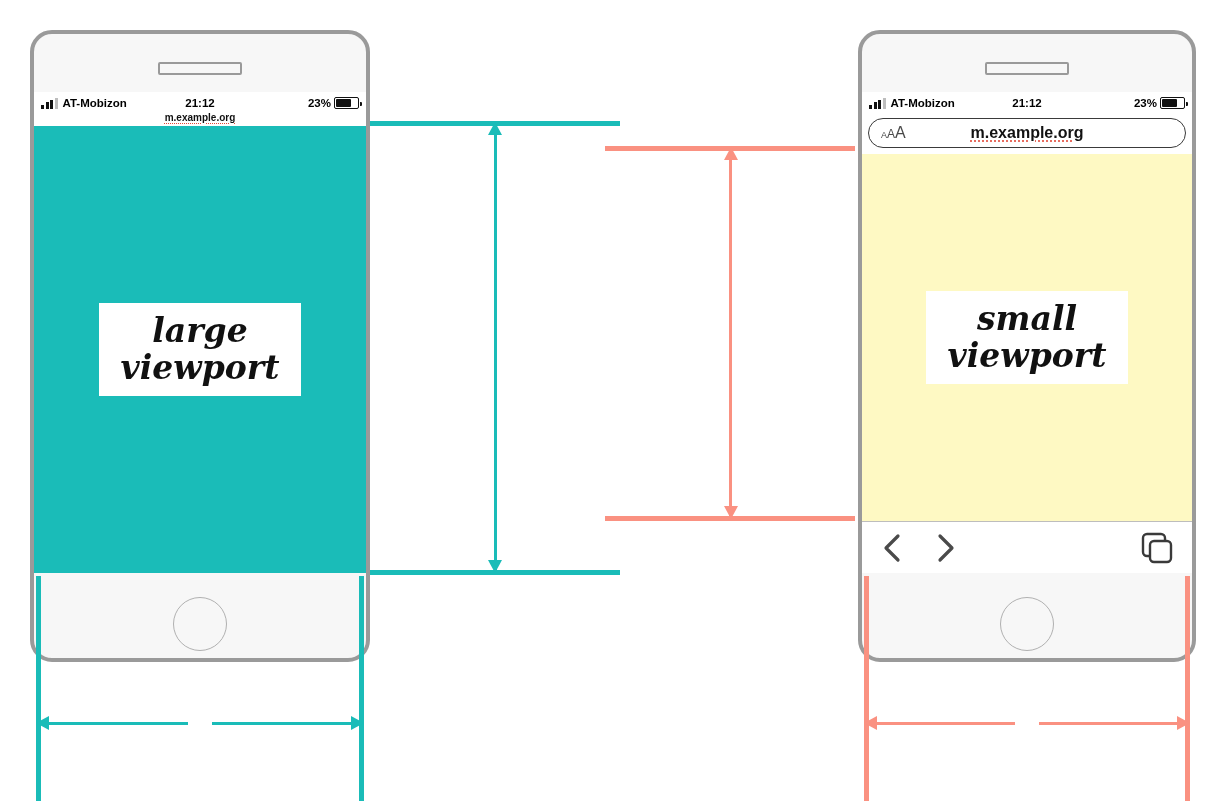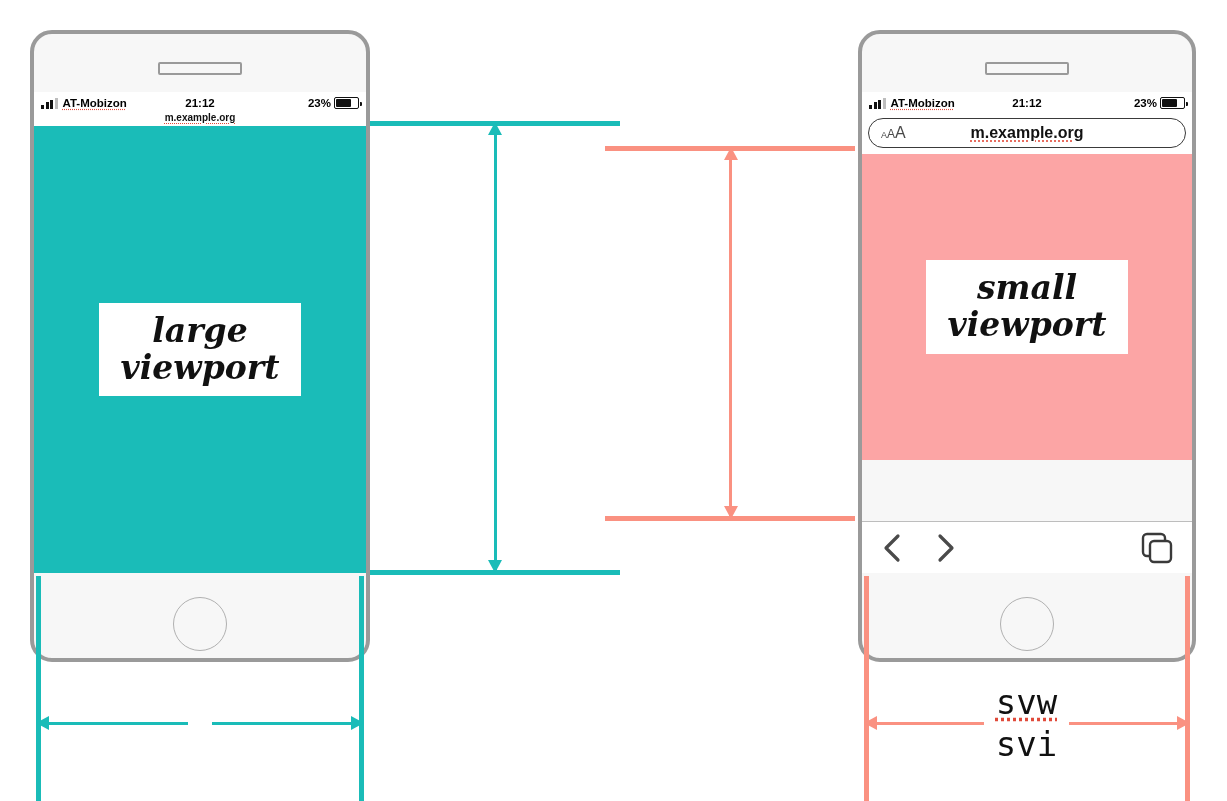--- a/index.html
+++ b/index.html
@@ -58,21 +58,21 @@
     display: flex;
     align-items: center;
     font-size: 11.5px;
     font-weight: bold;
     color: #000;
     padding: 0 7px;
   }
   .sb-left { display: flex; align-items: center; gap: 5px; flex: 0 0 auto; }
   .sb-center { position: absolute; left: 0; right: 0; text-align: center; pointer-events: none; }
   .sb-right { margin-left: auto; display: flex; align-items: center; gap: 3px; flex: 0 0 auto; }
-  .carrier { text-decoration: underline; text-decoration-style: dotted; text-decoration-color: #e04a3a; text-underline-offset: 2px; }
+  .carrier { text-decoration-style: dotted; text-decoration-color: #e04a3a; text-underline-offset: 2px; }
   .signal-bars { display: flex; align-items: flex-end; gap: 1.5px; height: 11px; }
   .signal-bars i { display: block; width: 3px; background: #111; }
   .signal-bars i:nth-child(1) { height: 4px; }
   .signal-bars i:nth-child(2) { height: 6.5px; }
   .signal-bars i:nth-child(3) { height: 9px; }
   .signal-bars i:nth-child(4) { height: 11px; background: #bdbdbd; }
   .battery {
     width: 25px; height: 12px;
     border: 1.6px solid #111;
     border-radius: 2px;
@@ -306,21 +306,21 @@
           <span class="a1">A</span>
             <span class="a2">A</span>
             <span class="a3">A</span>
         </span>
         <span class="url-text">
           <span class="u">m.example.org</span>
         </span>
       </div>
     </div>
 
-    <div class="vp-fill" style="top:120px; height:306px; background:#fca5a5;">
+    <div class="vp-fill" style="top:120px; height:367px; background:#fef9c3;">
       <div class="vp-label">
         <span>small</span><br>
         <span>viewport</span>
       </div>
     </div>
 
     <div class="navbar" style="top:487px; height:52px;">
       <span class="nav-ico">
         <svg width="24" height="30" viewBox="0 0 24 30">
             <path d="M18 3 L6 15 L18 27" fill="none" stroke="#4a4a4a" stroke-width="3.2" stroke-linecap="round" stroke-linejoin="round"></path>
@@ -354,18 +354,14 @@
 
 
   <div class="vguide" style="left:864px; top:576px; width:5px; height:225px; background:#fa9181;"></div>
   <div class="vguide" style="left:1185px; top:576px; width:5px; height:225px; background:#fa9181;"></div>
 
   <div class="hguide" style="left:868px; top:721.5px; width:147px; background:#fa9181;"></div>
   <div class="hguide" style="left:1039px; top:721.5px; width:147px; background:#fa9181;"></div>
   <div class="arrow-left" style="left:864px; top:716px; border-right:13px solid #fa9181;"></div>
   <div class="arrow-right" style="left:1177px; top:716px; border-left:13px solid #fa9181;"></div>
 
-  <div class="dim-label" style="left:984px; top:681px; width:85px;">
-    <span class="row"><span class="sp">svw</span></span>
-    <span class="row"><span>svi</span></span>
-  </div>
 
 </div>
 
 </body></html>

